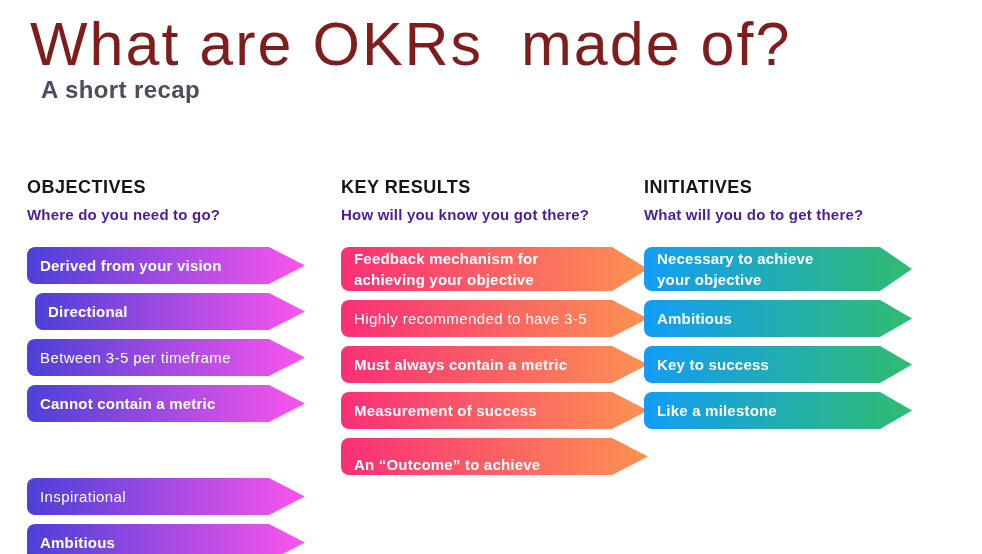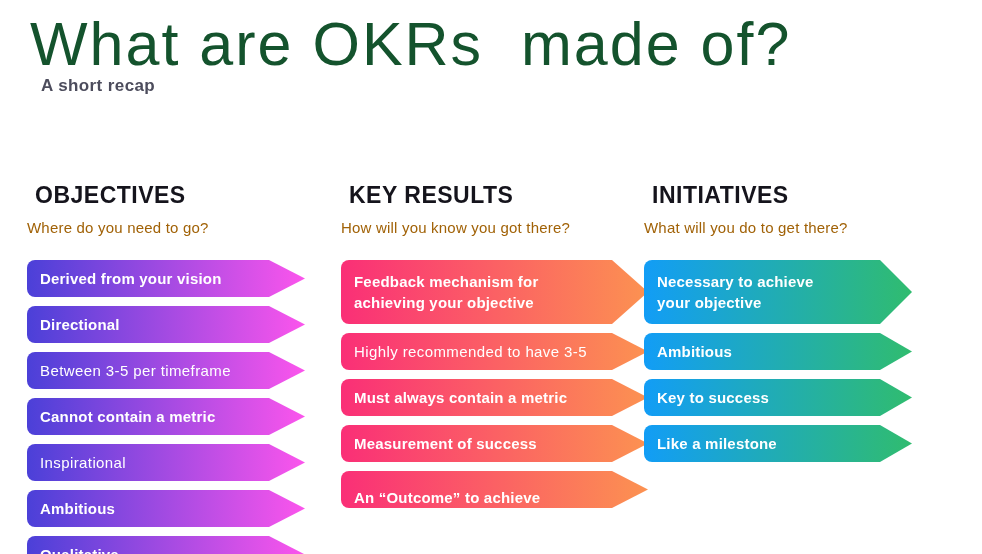--- a/index.html
+++ b/index.html
@@ -2,82 +2,82 @@
 <html><head>
 <meta charset="utf-8">
 <style>
   html,body{margin:0;padding:0;background:#ffffff;}
   body{font-family:"Liberation Sans", sans-serif;}
   .slide{position:relative;width:982px;height:554px;background:#ffffff;overflow:hidden;}
 
   .page-title{
     position:absolute;left:30px;top:14px;margin:0;
     font-size:61px;font-weight:400;letter-spacing:2px;
-    color:#14532d;white-space:pre;line-height:1.0;
+    color:#7f1d1d;white-space:pre;line-height:1.0;
   }
   .page-subtitle{
     position:absolute;left:41px;top:76px;margin:0;
-    font-size:17px;font-weight:700;letter-spacing:.4px;
+    font-size:24px;font-weight:700;letter-spacing:.4px;
     color:#4c4c5c;
   }
 
   .columns{position:absolute;left:0;top:172px;width:982px;}
   .col{position:absolute;top:0;--head:36px;}
   .col:nth-child(1){left:27px;width:278px;}
   .col:nth-child(2){left:341px;width:307px;}
   .col:nth-child(3){left:644px;width:268px;--head:32px;}
 
   .col-heading{
-    margin:8px;font-size:23px;font-weight:700;letter-spacing:.5px;
+    margin:0;font-size:18px;font-weight:700;letter-spacing:.5px;
     color:#15141c;line-height:30px;
   }
   .col-subheading{
-    margin:3px 0 0 0;font-size:15px;font-weight:400;letter-spacing:.2px;
-    color:#a16207;line-height:20px;
+    margin:3px 0 0 0;font-size:15px;font-weight:700;letter-spacing:.2px;
+    color:#4c1d95;line-height:20px;
   }
   .arrow-list{margin-top:22px;display:flex;flex-direction:column;gap:9px;}
 
   .arrow{
     height:37px;display:flex;align-items:center;
     padding:0 calc(var(--head) + 8px) 0 13px;box-sizing:border-box;
     border-radius:8px;
     clip-path:polygon(0 0, calc(100% - var(--head)) 0, 100% 50%, calc(100% - var(--head)) 100%, 0 100%);
     color:#ffffff;
   }
-  .arrow.double{height:64px;}
+  .arrow.double{height:44px;}
   .arrow-label{
     font-size:15px;font-weight:700;letter-spacing:.2px;
     line-height:21px;white-space:pre-line;
   }
   .arrow.light .arrow-label{font-weight:400;letter-spacing:.4px;}
 </style>
 </head>
 <body>
 
 <div class="slide">
   <h1 class="page-title">What are OKRs  made of?</h1>
   <p class="page-subtitle">A short recap</p>
   <div class="columns">
       <div class="col">
         <h2 class="col-heading">OBJECTIVES</h2>
         <p class="col-subheading">Where do you need to go?</p>
         <div class="arrow-list">
           <div class="arrow" style="background: linear-gradient(90deg, rgb(75, 64, 216), rgb(251, 85, 236));">
             <span class="arrow-label">Derived from your vision</span>
           </div>
-          <div class="arrow" style="background: linear-gradient(90deg, rgb(75, 64, 216), rgb(251, 85, 236));">
+          <div class="arrow" style="background: linear-gradient(90deg, rgb(75, 64, 216), rgb(251, 85, 236)); margin-left: 8px;">
             <span class="arrow-label">Directional</span>
           </div>
           <div class="arrow light" style="background: linear-gradient(90deg, rgb(75, 64, 216), rgb(251, 85, 236));">
             <span class="arrow-label">Between 3-5 per timeframe</span>
           </div>
           <div class="arrow" style="background: linear-gradient(90deg, rgb(75, 64, 216), rgb(251, 85, 236));">
             <span class="arrow-label">Cannot contain a metric</span>
           </div>
-          <div class="arrow light" style="background: linear-gradient(90deg, rgb(75, 64, 216), rgb(251, 85, 236));">
+          <div class="arrow light" style="background: linear-gradient(90deg, rgb(75, 64, 216), rgb(251, 85, 236)); margin-top: 47px;">
             <span class="arrow-label">Inspirational</span>
           </div>
           <div class="arrow" style="background: linear-gradient(90deg, rgb(75, 64, 216), rgb(251, 85, 236));">
             <span class="arrow-label">Ambitious</span>
           </div>
           <div class="arrow" style="background: linear-gradient(90deg, rgb(75, 64, 216), rgb(251, 85, 236));">
             <span class="arrow-label">Qualitative</span>
           </div>
         </div>
       </div>

